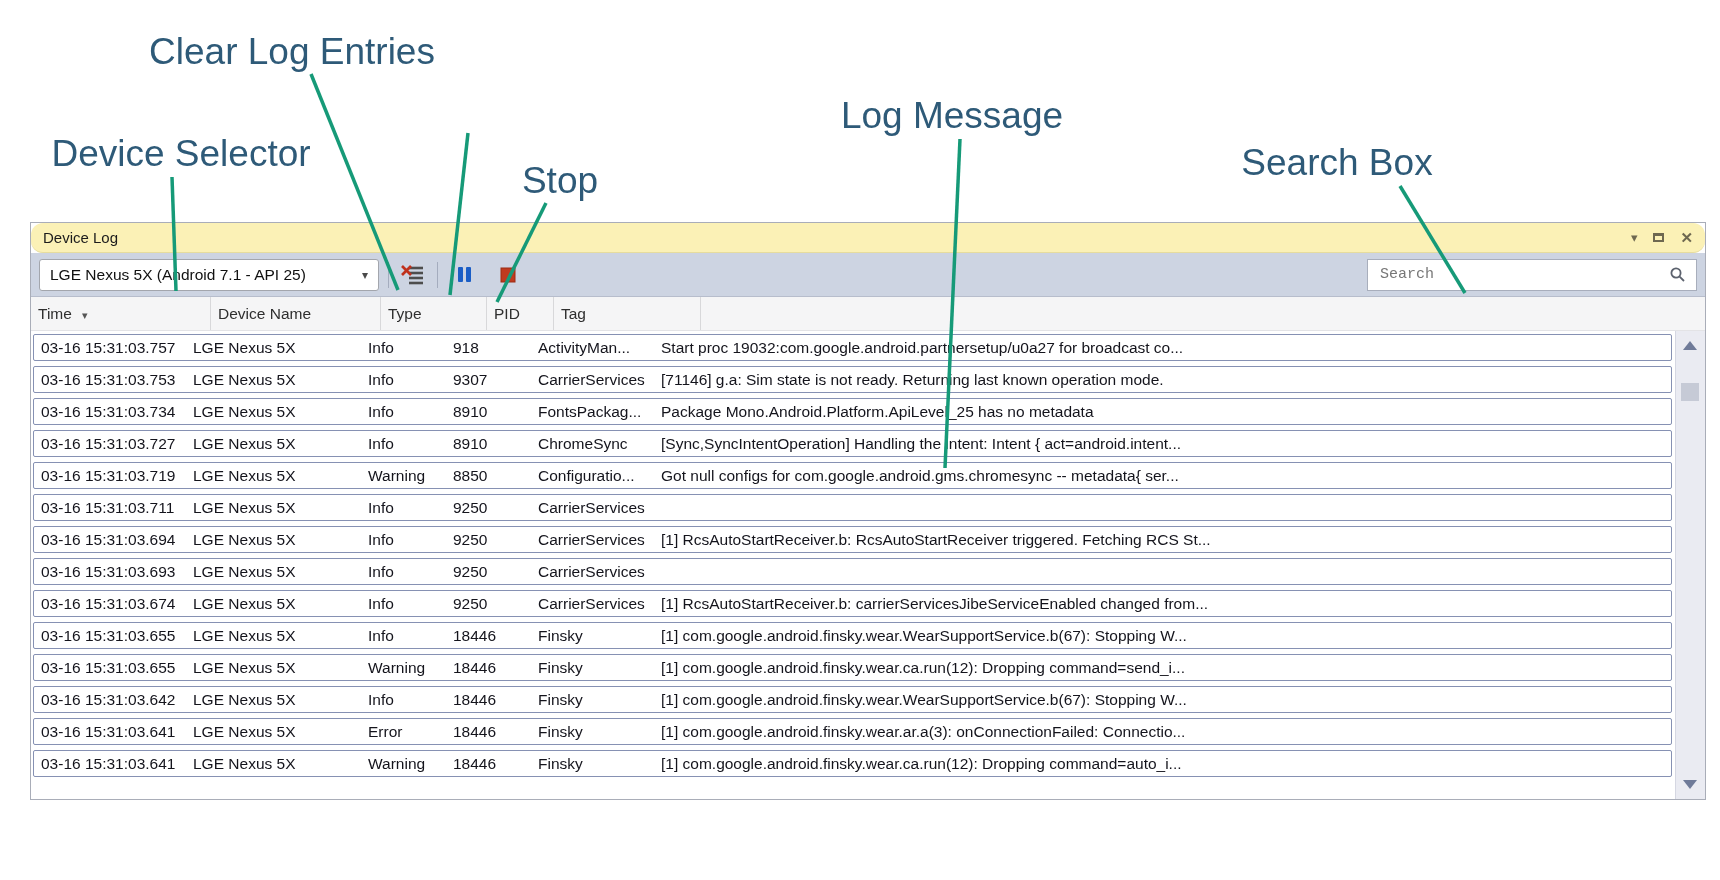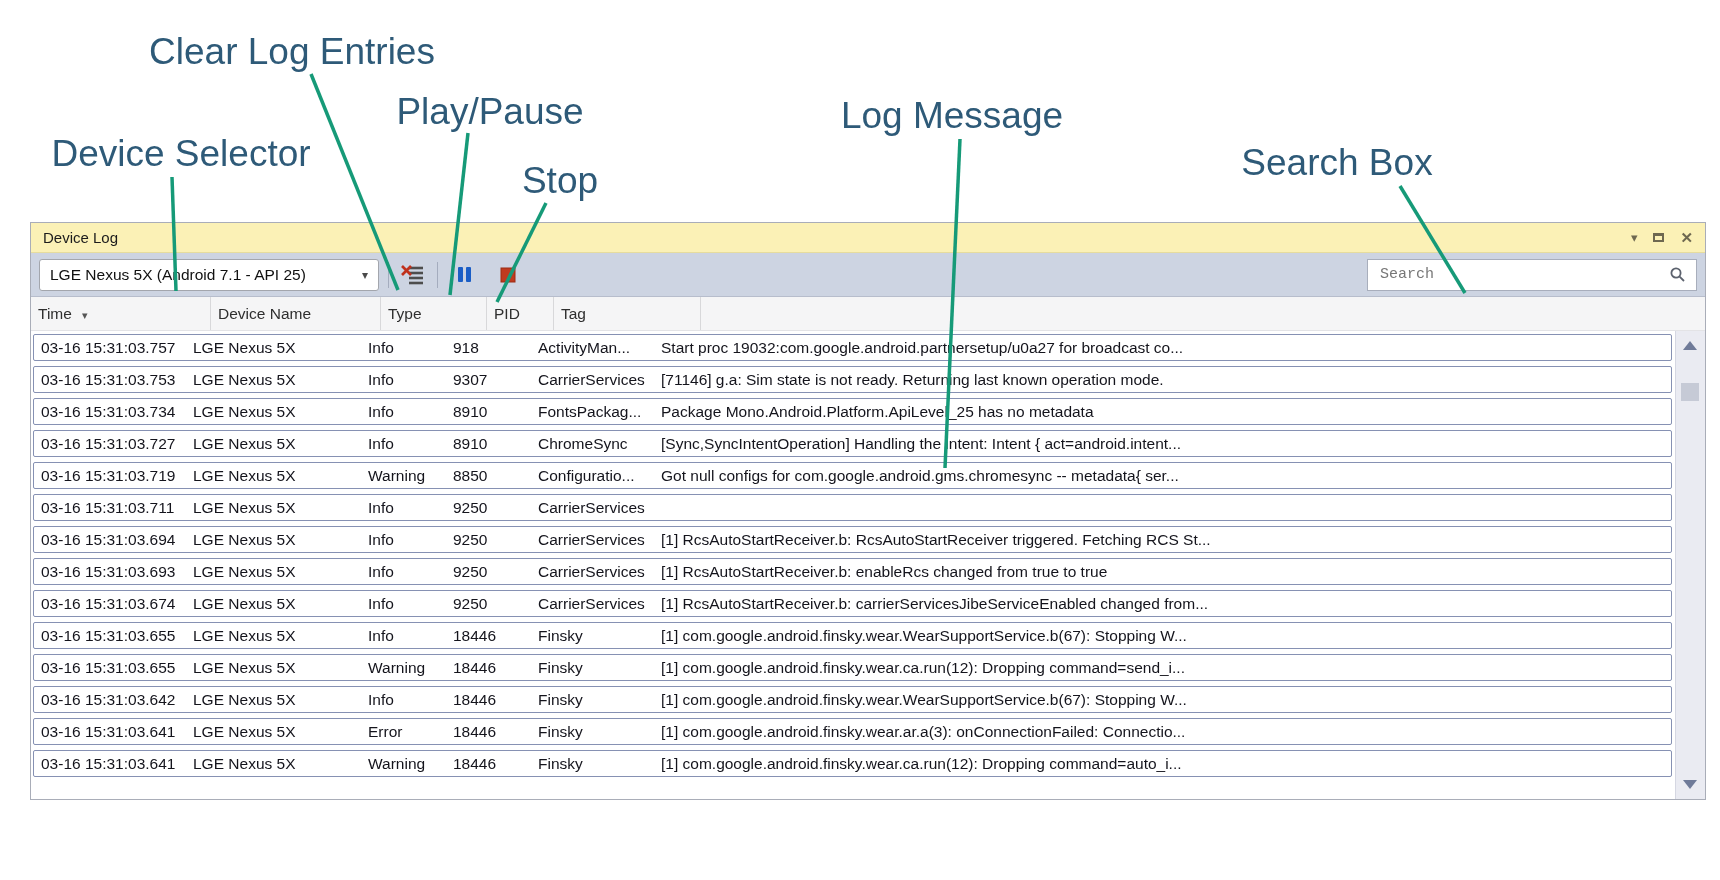--- a/index.html
+++ b/index.html
@@ -9,21 +9,21 @@
   
   .annot-svg{position:absolute;left:0;top:0;z-index:30;pointer-events:none;}
   .annot-label{position:absolute;z-index:31;transform:translate(-50%,-50%);
                color:#2e5a78;font-size:37px;font-weight:400;white-space:nowrap;}
 
   
   .window{position:absolute;left:30px;top:222px;width:1676px;height:578px;
           box-sizing:border-box;border:1px solid #a9adb8;background:#ffffff;z-index:1;}
 
   .titlebar{height:30px;background:#fbf1b6;display:flex;align-items:center;
-            padding:0 12px;box-sizing:border-box;border-bottom:1px solid #e6dc9e;}
+            padding:0 12px;box-sizing:border-box;border-bottom:1px solid #e6dc9e;border-radius:12px;}
   .titlebar .title{font-size:15px;color:#1c1c1c;}
   .titlebar .tb-icons{margin-left:auto;display:flex;align-items:center;gap:16px;color:#6e6850;}
   .tb-caret{font-size:13px;line-height:1;}
   .tb-max{width:11px;height:9px;box-sizing:border-box;border:2px solid #6e6850;border-top-width:3px;display:inline-block;}
   .tb-close{font-size:15px;font-weight:bold;line-height:1;}
 
   
   .toolbar{height:44px;background:#cdd4e2;display:flex;align-items:center;
            padding:0 8px;box-sizing:border-box;border-bottom:1px solid #b7bdcc;}
   .combo{width:340px;height:32px;background:#ffffff;border:1px solid #a3a6ad;border-radius:3px;
@@ -77,21 +77,20 @@
   <svg class="annot-svg" width="1720" height="880">
     <line x1="172" y1="177" x2="176" y2="291" stroke="#169a78" stroke-width="3.5"></line>
     <line x1="311" y1="74" x2="398" y2="290" stroke="#169a78" stroke-width="3.5"></line>
     <line x1="468" y1="133" x2="450" y2="295" stroke="#169a78" stroke-width="3.5"></line>
     <line x1="546" y1="203" x2="497" y2="302" stroke="#169a78" stroke-width="3.5"></line>
     <line x1="960" y1="139" x2="945" y2="468" stroke="#169a78" stroke-width="3.5"></line>
     <line x1="1400" y1="186" x2="1465" y2="293" stroke="#169a78" stroke-width="3.5"></line>
   </svg>
 
   <div class="annot-label" style="left:292px;top:52px;">Clear Log Entries</div>
-  <div class="annot-label" style="left:490px;top:112px;">Play/Pause</div>
   <div class="annot-label" style="left:181px;top:154px;">Device Selector</div>
   <div class="annot-label" style="left:560px;top:181px;">Stop</div>
   <div class="annot-label" style="left:952px;top:116px;">Log Message</div>
   <div class="annot-label" style="left:1337px;top:163px;">Search Box</div>
 
   <div class="window">
 
     <div class="titlebar">
       <span class="title">Device Log</span>
       <span class="tb-icons">
@@ -211,21 +210,20 @@
             <div class="cell c-pid">9250</div>
             <div class="cell c-tag">CarrierServices</div>
             <div class="cell c-message">[1] RcsAutoStartReceiver.b: RcsAutoStartReceiver triggered. Fetching RCS St...</div>
           </div>
           <div class="log-row">
             <div class="cell c-time">03-16 15:31:03.693</div>
             <div class="cell c-device">LGE Nexus 5X</div>
             <div class="cell c-type">Info</div>
             <div class="cell c-pid">9250</div>
             <div class="cell c-tag">CarrierServices</div>
-            <div class="cell c-message">[1] RcsAutoStartReceiver.b: enableRcs changed from true to true</div>
           </div>
           <div class="log-row">
             <div class="cell c-time">03-16 15:31:03.674</div>
             <div class="cell c-device">LGE Nexus 5X</div>
             <div class="cell c-type">Info</div>
             <div class="cell c-pid">9250</div>
             <div class="cell c-tag">CarrierServices</div>
             <div class="cell c-message">[1] RcsAutoStartReceiver.b: carrierServicesJibeServiceEnabled changed from...</div>
           </div>
           <div class="log-row">

